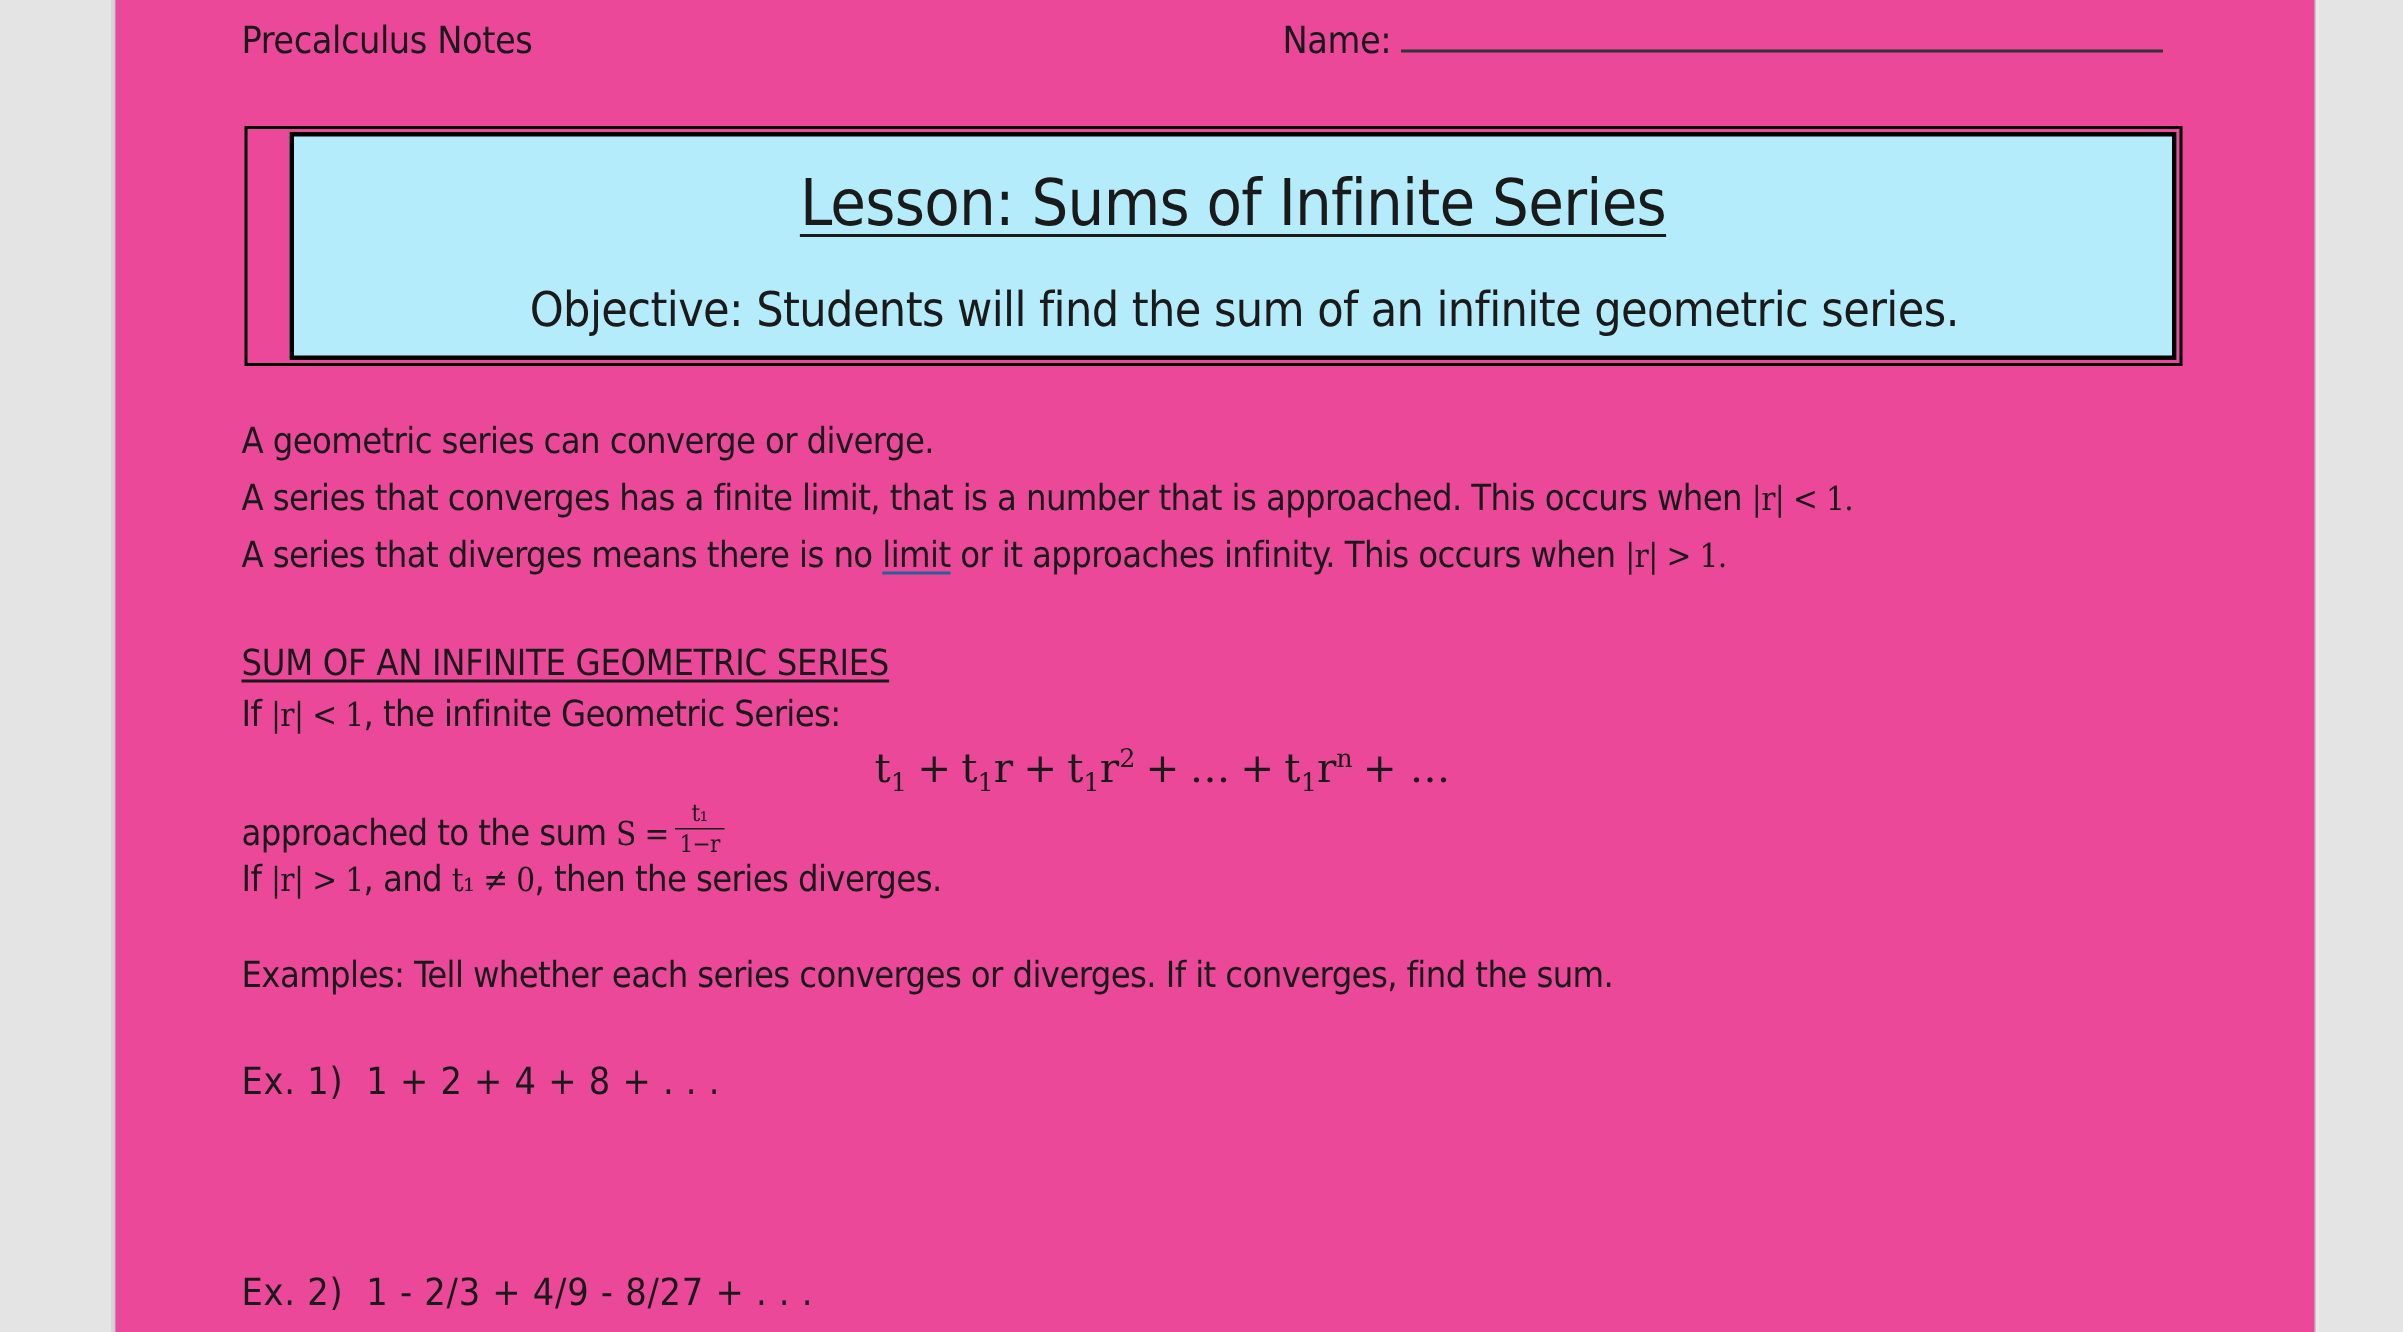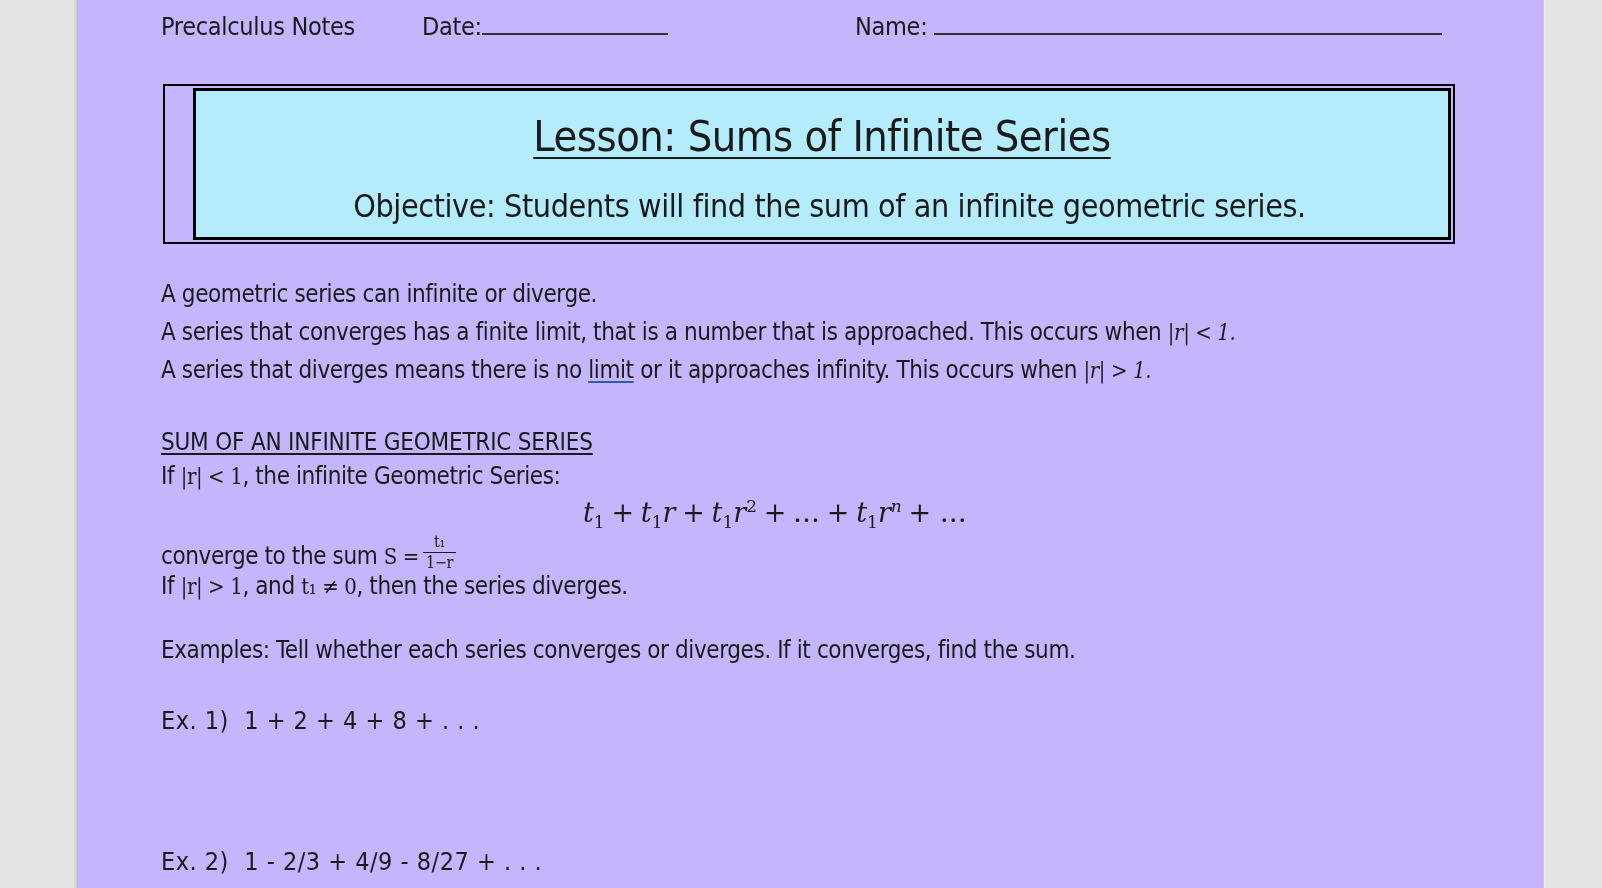--- a/index.html
+++ b/index.html
@@ -15,35 +15,34 @@
       width: 1602px;
       height: 888px;
       background: #e4e4e4;
     }
     .page {
       position: absolute;
       left: 77px;
       top: 0;
       width: 1466px;
       height: 888px;
-      background: #c4b5fd;
+      background: #ec4899;
       box-shadow: -1px 0 0 #c9c9c9, 1px 0 0 #c9c9c9, 3px 0 0 #e9e9e9, -3px 0 0 #d6d6d6;
     }
     .hand {
       font-family: "DejaVu Sans", sans-serif;
       font-stretch: condensed;
       color: #1a1a1a;
     }
     .math {
       font-family: "DejaVu Serif", serif;
       color: #1a1a1a;
     }
     .math-i {
       font-family: "DejaVu Serif", serif;
-      font-style: italic;
       color: #1a1a1a;
     }
     .abs {
       position: absolute;
       white-space: nowrap;
     }
 
     
     .hdr {
       font-size: 25px;
@@ -144,38 +143,35 @@
       letter-spacing: 0.5px;
     }
   </style>
 </head>
 <body>
 
 <div class="viewport">
   <div class="page">
 
     <div class="abs hand hdr" style="left:84px; top:12px;">Precalculus Notes</div>
-    <div class="abs hand hdr" style="left:345px; top:12px;">
-      <span>Date:</span><span class="blank-line" style="width:186px;"></span>
-    </div>
     <div class="abs hand hdr" style="left:778px; top:12px;">
       <span>Name:</span>
       <span class="blank-line" style="width:508px;"></span>
     </div>
 
     <div class="lesson-box" style="left:86px;padding-left:28px;">
       <div class="lesson-inner">
         <div class="lesson-title hand">
           <span>Lesson: Sums of Infinite Series</span>
         </div>
         <div class="lesson-objective hand">Objective: Students will find the sum of an infinite geometric series.</div>
       </div>
     </div>
 
-    <div class="abs hand body-line" style="left:84px; top:280px;">A geometric series can infinite or diverge.</div>
+    <div class="abs hand body-line" style="left:84px; top:280px;">A geometric series can converge or diverge.</div>
     <div class="abs hand body-line" style="left:84px; top:318px;">
       <span>A series that converges has a finite limit, that is a number that is approached. This occurs when </span><span class="math-i" style="font-size:22px;">|r| &lt; 1.</span>
     </div>
     <div class="abs hand body-line" style="left:84px; top:356px;">
       <span>A series that diverges means there is no </span><span class="limit-link">limit</span><span> or it approaches infinity.  This occurs when </span><span class="math-i" style="font-size:22px;">|r| &gt; 1.</span>
     </div>
 
     <div class="abs hand section-head" style="left:84px; top:428px;">SUM OF AN INFINITE GEOMETRIC SERIES</div>
     <div class="abs hand body-line" style="left:84px; top:462px;">
       <span>If </span><span class="math" style="font-size:22px;">|r| &lt; 1</span><span>, the infinite Geometric Series:</span>
@@ -188,21 +184,21 @@
       <span class="math">+</span>
       <span class="math-i">t</span><sub class="math">1</sub><span class="math-i">r</span><sup class="math">2</sup>
       <span class="math">+</span>
       <span class="math">…</span>
       <span class="math">+</span>
       <span class="math-i">t</span><sub class="math">1</sub><span class="math-i">r</span><sup class="math-i">n</sup>
       <span class="math">+ …</span>
     </div>
 
     <div class="abs hand body-line" style="left:84px; top:536px;">
-      <span>converge to the sum </span><span class="math" style="font-size:22px;">S =</span><span class="frac math"><span class="num">t₁</span><span class="den">1−r</span></span>
+      <span>approached to the sum </span><span class="math" style="font-size:22px;">S =</span><span class="frac math"><span class="num">t₁</span><span class="den">1−r</span></span>
     </div>
 
     <div class="abs hand body-line" style="left:84px; top:572px;">
       <span>If </span><span class="math" style="font-size:22px;">|r| &gt; 1</span><span>, and </span><span class="math" style="font-size:22px;">t₁ ≠ 0</span><span>, then the series diverges.</span>
     </div>
 
     <div class="abs hand body-line" style="left:84px; top:636px;">Examples: Tell whether each series converges or diverges.  If it converges, find the sum.</div>
 
     <div class="abs hand example" style="left:84px; top:706px;">
       <span>Ex. 1)</span>&nbsp;

